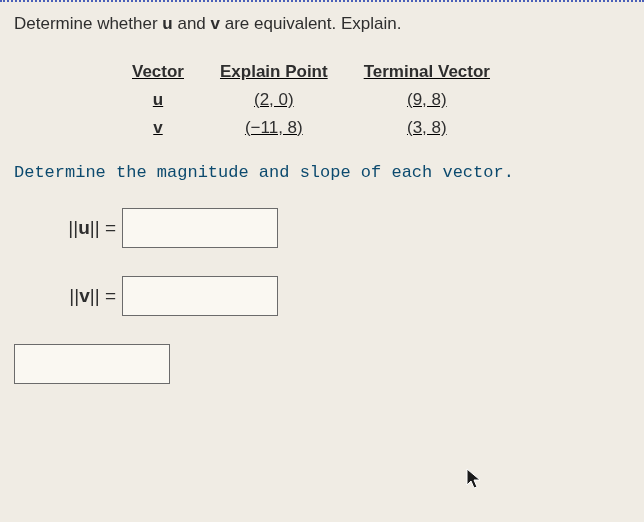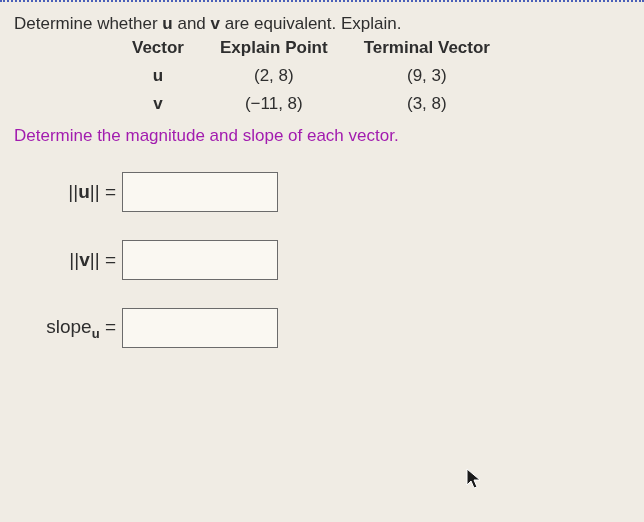--- a/index.html
+++ b/index.html
@@ -15,47 +15,50 @@
       border-top: 2px dotted #4a5fb8;
       width: 100%;
       margin-bottom: 8px;
     }
     .content {
       padding: 4px 14px 14px 14px;
     }
     .instruction {
       font-size: 17px;
       color: #2e2e2e;
+      margin-bottom: 24px;
     }
     .instruction b { font-weight: bold; }
     .table-area {
       margin-left: 100px;
-      margin-bottom: 8px;
+      margin-bottom: 21px;
+      text-decoration: underline;
     }
     table {
       border-collapse: collapse;
     }
     th {
       font-size: 17px;
       font-weight: bold;
       color: #2e2e2e;
       padding: 4px 18px;
       text-align: center;
     }
     td {
       font-size: 17px;
       color: #2e2e2e;
       padding: 4px 18px;
       text-align: center;
     }
     .vec-name { font-weight: bold; }
     .instruction2 {
       font-size: 17px;
-      color: #a21caf;
+      color: #0c4a6e;
       margin-bottom: 22px;
+      font-family: Liberation Mono, monospace;
     }
     .row {
       display: flex;
       align-items: center;
       height: 48px;
       margin-bottom: 20px;
     }
     .label {
       width: 108px;
       text-align: right;
@@ -98,22 +101,22 @@
   <div class="table-area">
     <table>
       <tbody>
           <tr>
         <th>Vector</th>
         <th>Explain Point</th>
         <th>Terminal Vector</th>
       </tr>
       <tr>
         <td class="vec-name">u</td>
-        <td>(2, 8)</td>
-        <td>(9, 3)</td>
+        <td>(2, 0)</td>
+        <td>(9, 8)</td>
       </tr>
       <tr>
         <td class="vec-name">v</td>
         <td>(−11, 8)</td>
         <td>(3, 8)</td>
       </tr>
     </tbody>
       </table>
   </div>
 
@@ -127,23 +130,20 @@
   </div>
 
   <div class="row">
     <div class="label">
       <span>||</span><span class="bold">v</span><span>||  =</span>
     </div>
     <input class="input-box" type="text" value="" style="">
   </div>
 
   <div class="row">
-    <div class="label">
-      <span>slope</span><span class="sub bold">u</span><span>  =</span>
-    </div>
     <input class="input-box" type="text" value="" style="">
   </div>
 
 </div>
 
 <div class="cursor">
   <svg width="18" height="24" viewBox="0 0 18 24">
     <path d="M1 1 L1 17 L5 13 L8 20 L11 19 L8 12 L14 12 Z" fill="#1a1a1a" stroke="#fff" stroke-width="1"></path>
   </svg>
 </div>

